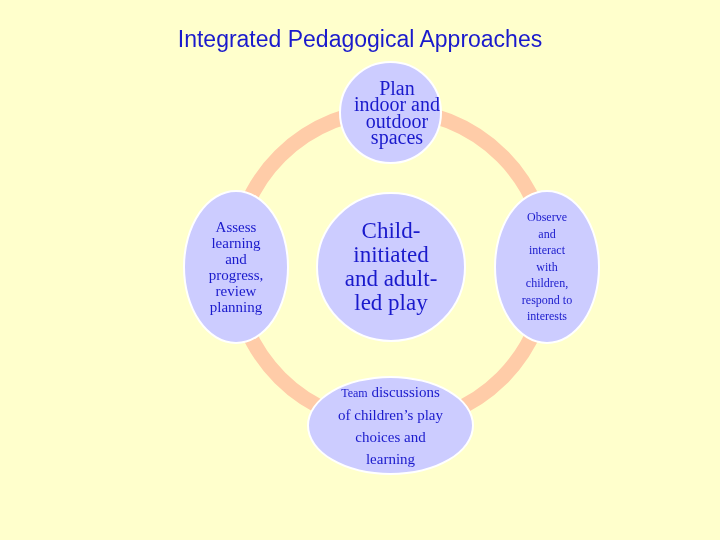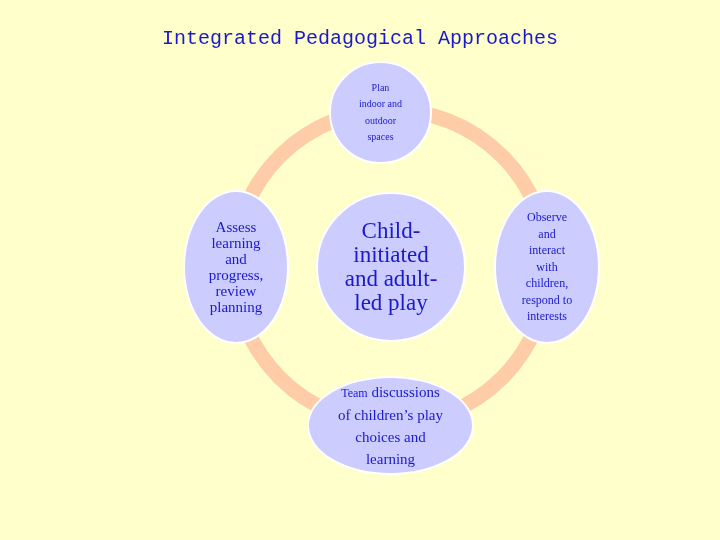--- a/index.html
+++ b/index.html
@@ -4,38 +4,38 @@
   <style>
     html, body { margin: 0; padding: 0; }
     body {
       width: 720px; height: 540px; overflow: hidden;
       background: #ffffcc;
       position: relative;
     }
     .title {
       position: absolute; top: 24px; left: 0; width: 720px;
       text-align: center;
-      font-family: Liberation Mono, monospace;
-      font-size: 20px; color: #1a1acc;
+      font-family: Liberation Sans, sans-serif;
+      font-size: 23px; color: #1a1acc;
       line-height: 30px;
     }
     svg.ring { position: absolute; left: 0; top: 0; }
     .node {
       position: absolute;
       background: #ccccff;
       border: 2px solid #ffffff;
       border-radius: 50%;
       box-sizing: border-box;
       display: flex; align-items: center; justify-content: center;
       text-align: center;
       font-family: "Liberation Serif", serif;
       color: #1a1acc;
     }
     .node span { display: block; white-space: pre-line; }
-    .n-top { left: 329px; top: 61px; width: 103px; height: 103px; font-size: 10px; line-height: 16.5px; }
+    .n-top { left: 339px; top: 61px; width: 103px; height: 103px; font-size: 20px; line-height: 16.5px; justify-content: flex-end; }
     .n-right { left: 494px; top: 190px; width: 106px; height: 154px; font-size: 12px; line-height: 16.5px; }
     .n-bottom { left: 307px; top: 376px; width: 167px; height: 99px; font-size: 15px; line-height: 22px; }
     .n-left { left: 183px; top: 190px; width: 106px; height: 154px; font-size: 15px; line-height: 16px; }
     .n-center { left: 316px; top: 192px; width: 150px; height: 150px; font-size: 23px; line-height: 24px; }
     .small { font-size: 12px; }
   </style>
 </head>
 <body>
 
 <div class="title">Integrated Pedagogical Approaches</div>

